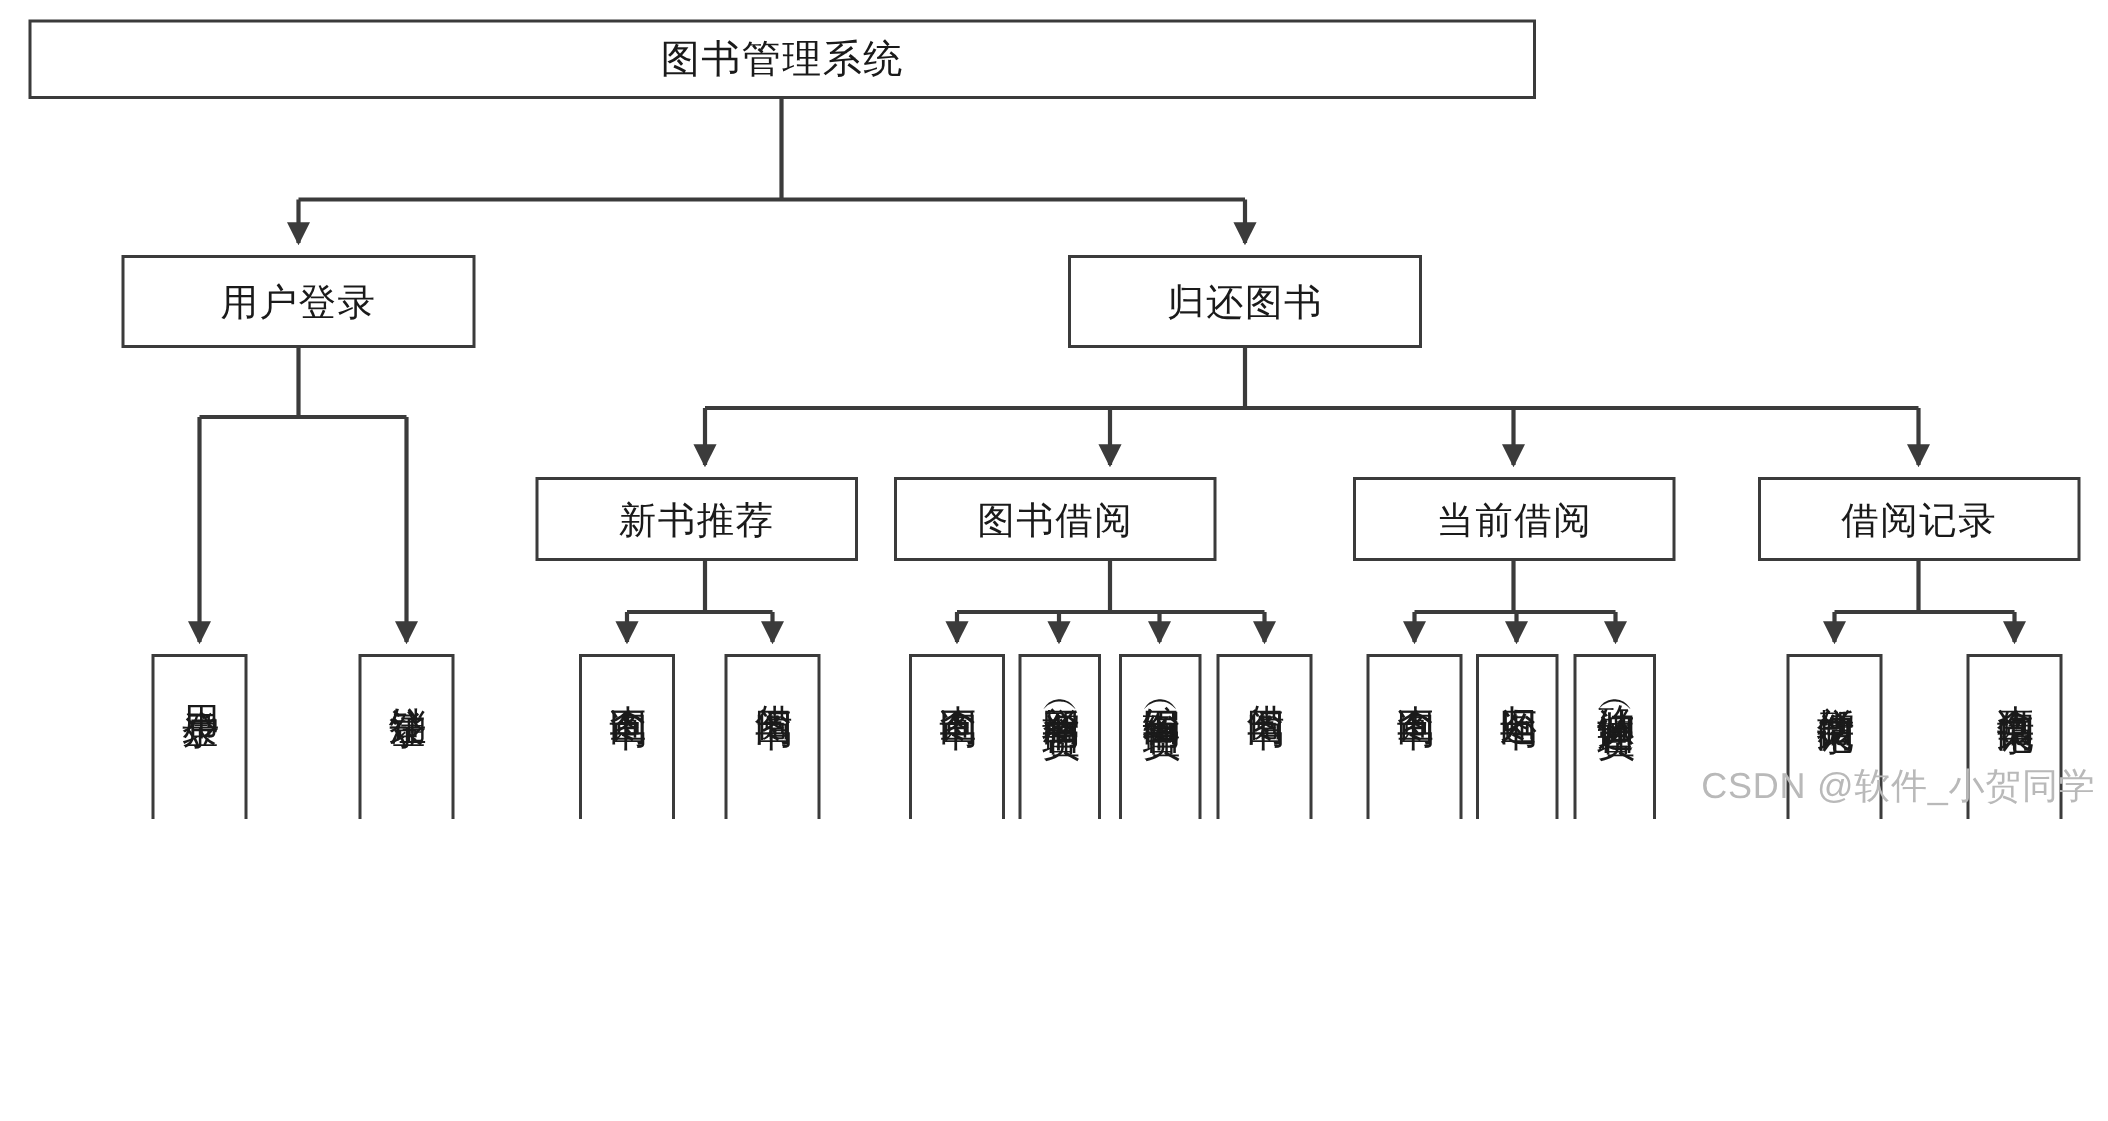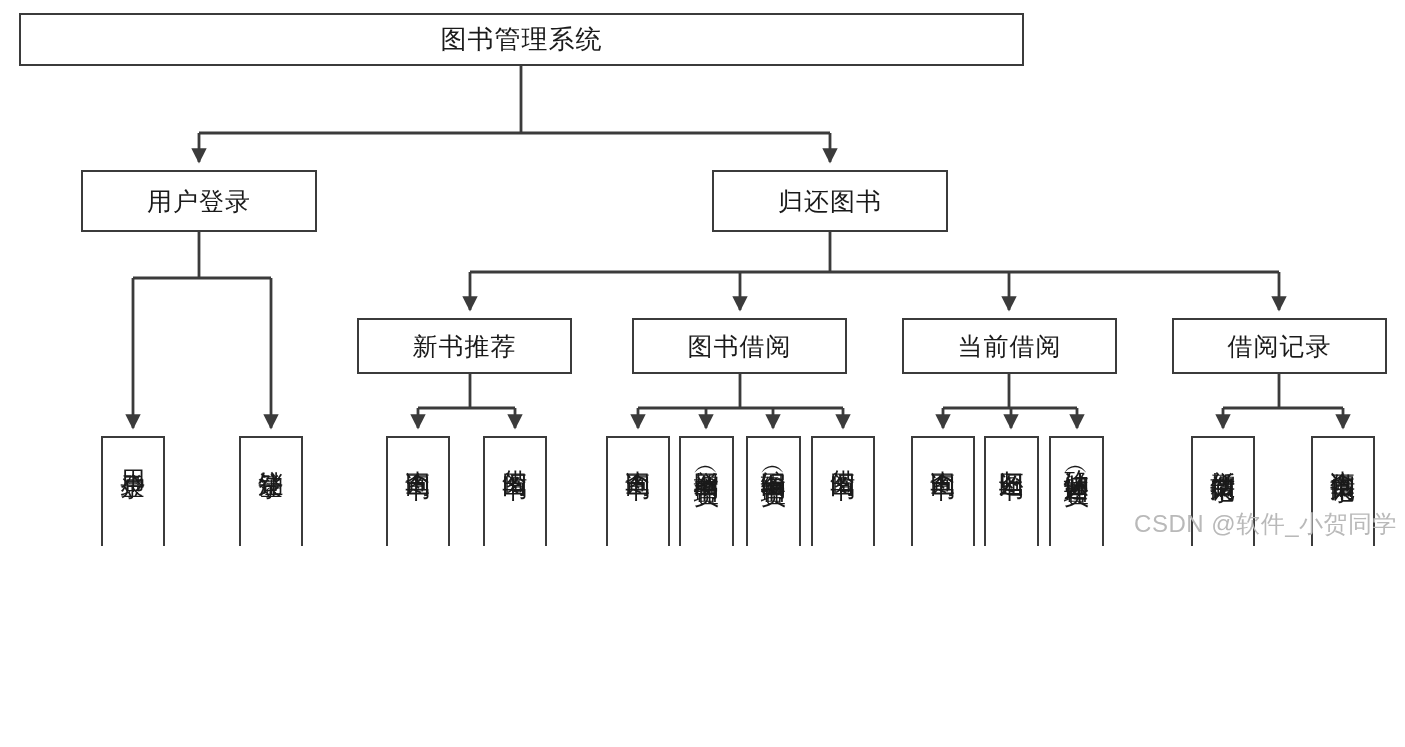--- a/index.html
+++ b/index.html
@@ -128,21 +128,21 @@
   <div class="node horiz" style="left:81px; top:170px; width:236px; height:62px;">
     <span>用户登录</span>
   </div>
   <div class="node horiz" style="left:712px; top:170px; width:236px; height:62px;">
     <span>归还图书</span>
   </div>
 
   <div class="node horiz" style="left:357px; top:318px; width:215px; height:56px;">
     <span>新书推荐</span>
   </div>
-  <div class="node horiz" style="left:632px; top:318px; width:215px; height:56px;font-family:Liberation Serif, serif;">
+  <div class="node horiz" style="left:596px; top:318px; width:215px; height:56px;font-family:Liberation Serif, serif;">
     <span>图书借阅</span>
   </div>
   <div class="node horiz" style="left:902px; top:318px; width:215px; height:56px;">
     <span>当前借阅</span>
   </div>
   <div class="node horiz" style="left:1172px; top:318px; width:215px; height:56px;">
     <span>借阅记录</span>
   </div>
 
   <div class="node vert" style="left:101px; top:436px; width:64px; height:296px;">

